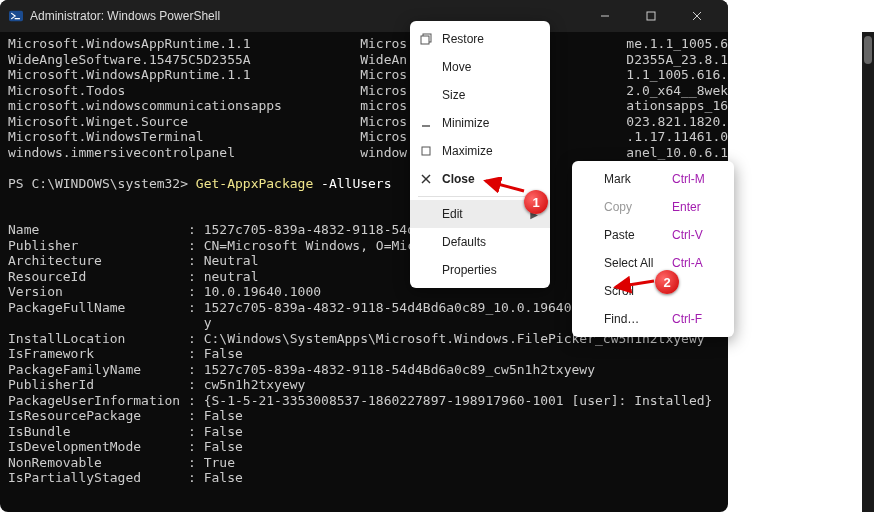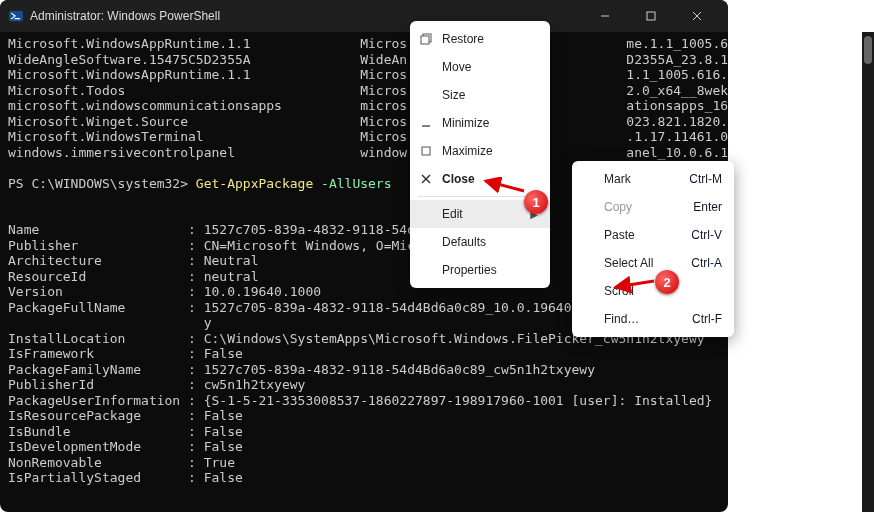--- a/index.html
+++ b/index.html
@@ -14,41 +14,41 @@
   }
   .titlebar .icon { width: 16px; height: 16px; margin-right: 6px; display:flex; align-items:center; justify-content:center; }
   .titlebar .spacer { flex: 1; }
   .titlebar .win-btn { width: 46px; height: 32px; display: flex; align-items:center; justify-content:center; color:#ccc; }
   .terminal {
     flex: 1; padding: 4px 8px; font-size: 13px; line-height: 15.5px;
     white-space: pre; overflow: hidden; position: relative;
   }
   .line { white-space: pre; }
   .yellow { color: #f0e68c; }
-  .gray { color: #86efac; margin-top: 44px; }
+  .gray { color: #ffffff; margin-top: 44px; }
   .scrollbar {
     position: absolute; right: 0; top: 32px; width: 12px; height: 480px;
     background: #1a1a1a;
   }
   .scroll-thumb { position: absolute; right: 2px; top: 4px; width: 8px; height: 28px; background: #666; border-radius: 4px; }
   
   .menu {
     position: absolute; background: #fff; border-radius: 6px;
     box-shadow: 0 4px 16px rgba(0,0,0,0.4); font-family: "Segoe UI", sans-serif;
     font-size: 12px; color: #222; padding: 4px 0;
   }
   .menu .item {
     display: flex; align-items: center; height: 28px; padding: 0 12px 0 0;
   }
   .menu .item.disabled { color: #999; }
   .menu .item.highlight { background: #ececec; }
   .menu .ic { width: 32px; display: flex; align-items:center; justify-content:center; color:#333; }
   .menu .lbl { flex: 1; padding-right: 12px; }
   .menu .arrow { width: 16px; text-align: right; color:#555; font-size: 10px; }
-  .menu .short { color: #0f172a; min-width: 50px; text-align: right; }
+  .menu .short { color: #a21caf; min-width: 50px; text-align: left; }
   .menu hr { border: none; border-top: 1px solid #e0e0e0; margin: 3px 8px; }
   .menu .bold { font-weight: 700; }
   .menu1 { left: 410px; top: 21px; width: 140px; }
   .menu2 { left: 572px; top: 161px; width: 162px; }
   .callout {
     position: absolute; width: 24px; height: 24px; border-radius: 50%;
     background: radial-gradient(circle at 35% 35%, #ff6666, #cc0000);
     color: #fff; font-family: "Segoe UI", sans-serif; font-weight: bold; font-size: 13px;
     display: flex; align-items: center; justify-content: center;
     box-shadow: 0 1px 3px rgba(0,0,0,0.5);

